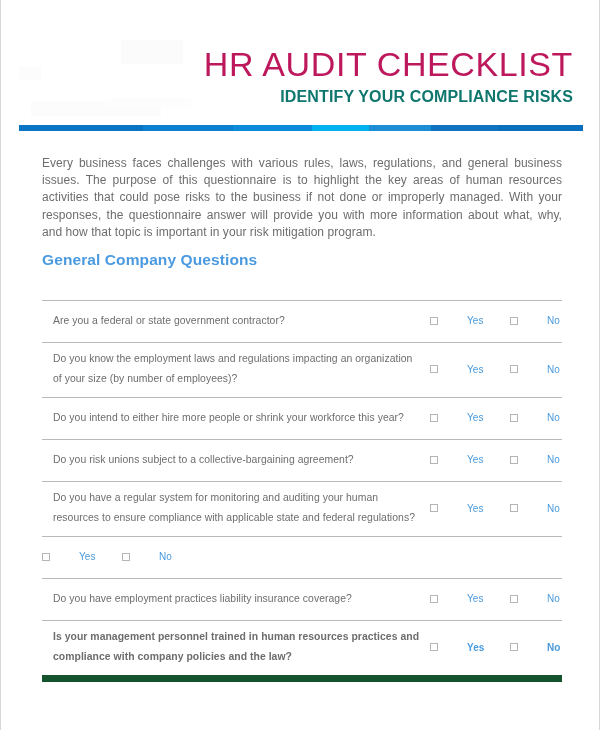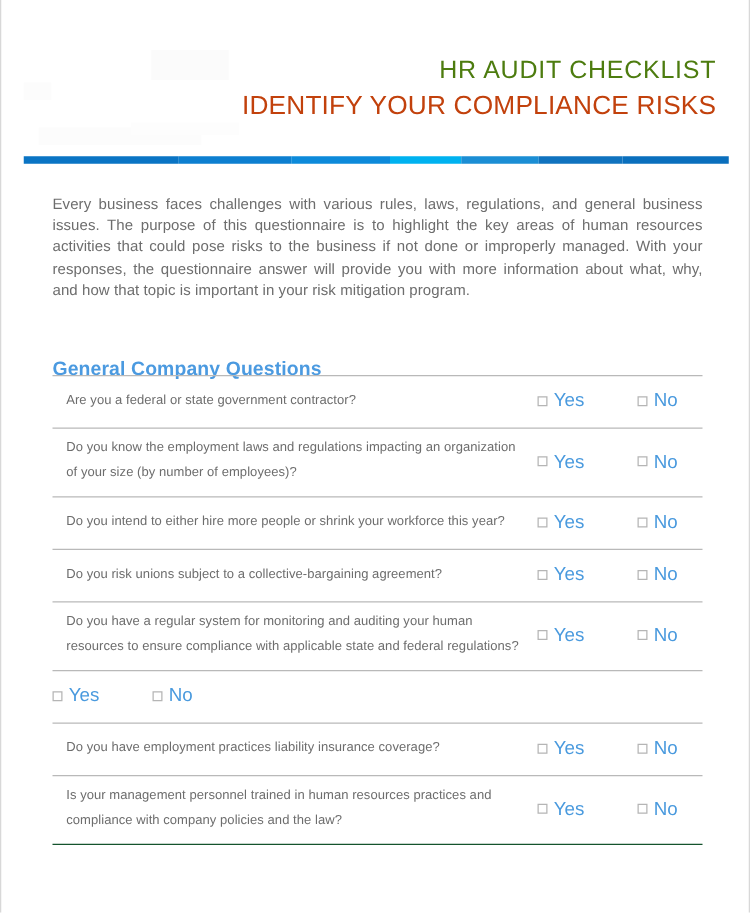--- a/index.html
+++ b/index.html
@@ -62,33 +62,33 @@
 
   
   .header {
     position: absolute;
     right: 26px;
     top: 46px;
     text-align: right;
     width: 430px;
   }
   .doc-title {
-    font-size: 20px;
+    font-size: 34px;
     letter-spacing: 0.6px;
-    color: #4d7c0f;
+    color: #be185d;
     font-weight: 400;
     line-height: 1.08;
     margin: 0;
     white-space: nowrap;
   }
   .doc-subtitle {
-    font-size: 21px;
+    font-size: 16px;
     letter-spacing: 0.15px;
-    color: #c2410c;
-    font-weight: 400;
+    color: #0f766e;
+    font-weight: 700;
     line-height: 1.25;
     margin: 4px 0 0 0;
     white-space: nowrap;
   }
 
   
   .rule-bar {
     position: absolute;
     left: 18px;
     top: 125px;
@@ -114,39 +114,38 @@
 
   
   .section-heading {
     position: absolute;
     left: 41px;
     top: 251px;
     font-size: 15.5px;
     font-weight: bold;
     color: #4b9ae0;
     letter-spacing: 0.1px;
-    margin-top: 36px;
   }
 
   
   .qtable {
     position: absolute;
     left: 41px;
     top: 300px;
     width: 520px;
     border-collapse: collapse;
   }
   .qrow {
     display: flex;
     align-items: center;
     border-top: 1px solid #b9b9b9;
     min-height: 42px;
     padding: 6px 0 8px 0;
   }
-  .qrow.last { border-bottom: 1px solid #14532d; }
+  .qrow.last { border-bottom: 7px solid #14532d; font-weight: bold; }
 
   .qtext {
     flex: 1 1 auto;
     padding-left: 11px;
     padding-right: 10px;
     font-size: 10.4px;
     line-height: 20px;
     color: #6d6d6d;
     letter-spacing: 0.05px;
   }
@@ -163,23 +162,24 @@
   .opt.yes { width: 60px; }
   .opt.no  { width: 60px; padding-left: 20px; }
   .box {
     width: 8px;
     height: 8px;
     border: 1px solid #b5b5b5;
     background: #ffffff;
     flex: 0 0 auto;
   }
   .opt-label {
-    font-size: 15px;
+    font-size: 10px;
     color: #4a9ade;
     letter-spacing: 0.05px;
+    margin-left: 24px;
   }
 </style>
 </head>
 <body>
 
 <div class="page">
 
   <div class="watermark">
     <div class="wm-a"></div>
     <div class="wm-b"></div>

